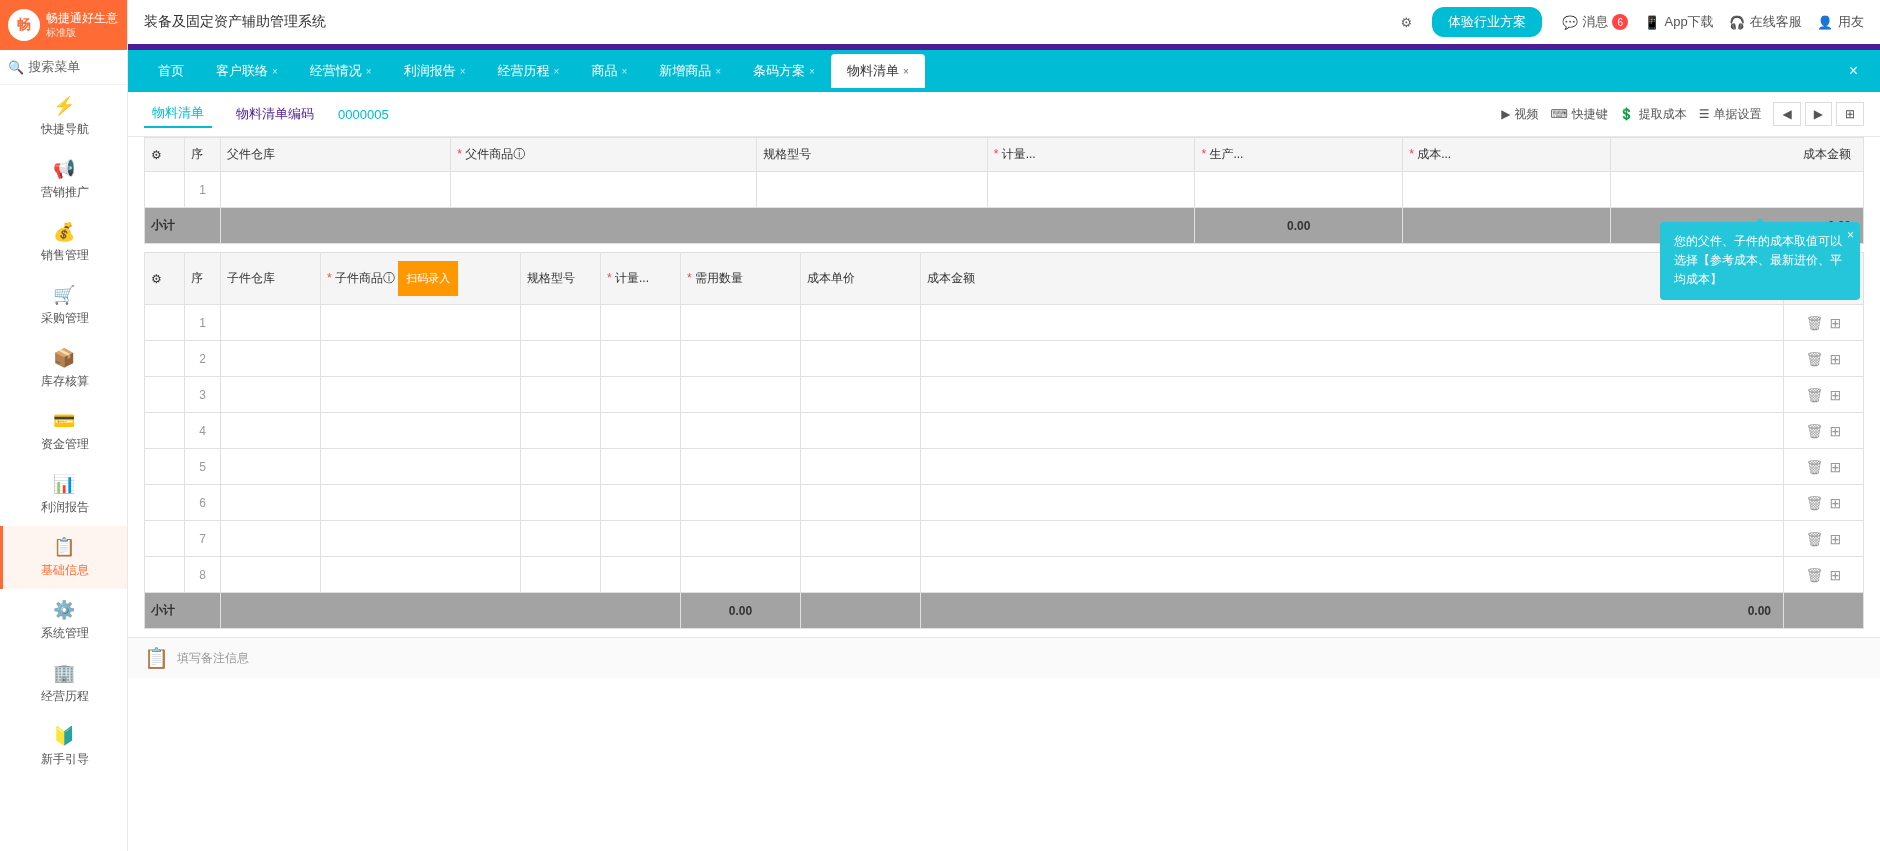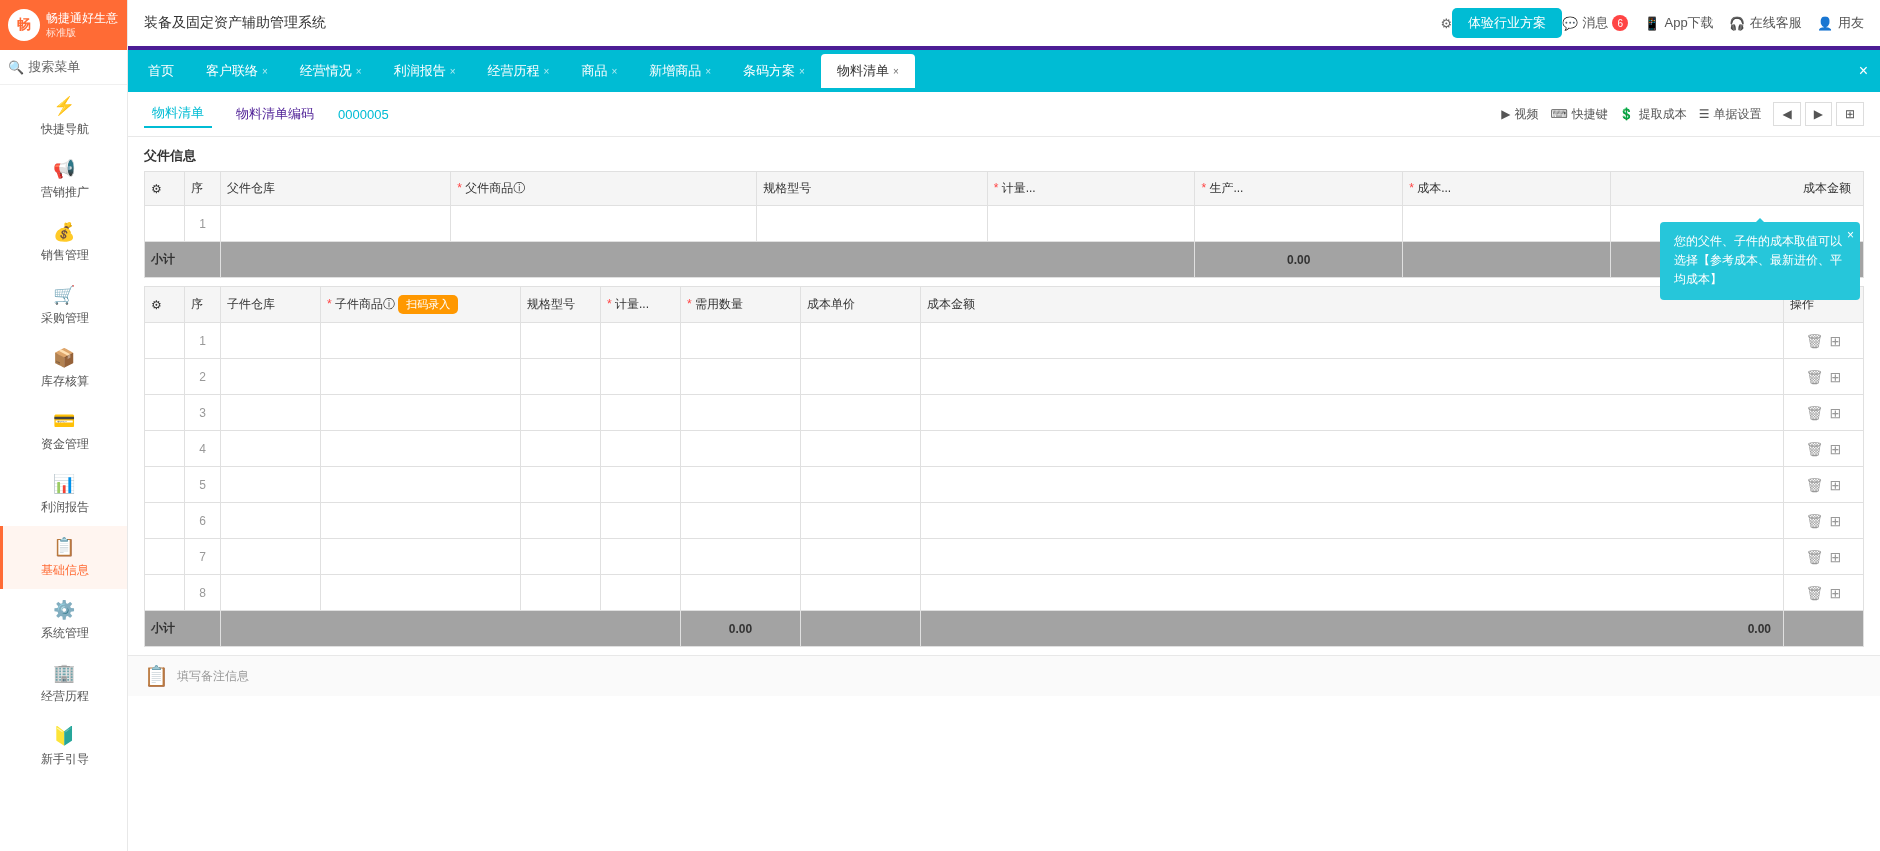--- a/index.html
+++ b/index.html
@@ -67,45 +67,45 @@
       overflow: hidden;
     }
 
     
     .topbar {
       height: 50px;
       background: white;
       display: flex;
       align-items: center;
       padding: 0 16px;
-      border-bottom: 4px solid #4c1d95;
-      gap: 0;
+      border-bottom: 6px solid #4c1d95;
+      gap: 20px;
     }
     .topbar-title { color: #333; font-size: 14px; flex: 1; }
     .topbar-settings { color: #666; cursor: pointer; }
     .topbar-btn {
       background: #00bcd4;
       color: white;
       border: none;
-      border-radius: 5px;
+      border-radius: 12px;
       padding: 6px 16px;
       cursor: pointer;
       font-size: 13px;
     }
     .topbar-actions { display: flex; align-items: center; gap: 16px; margin-left: auto; color: #555; font-size: 13px; }
     .topbar-action { display: flex; align-items: center; gap: 4px; cursor: pointer; }
     .badge { background: #f44; color: white; border-radius: 50%; width: 16px; height: 16px; font-size: 10px; display: flex; align-items: center; justify-content: center; }
 
     
     .nav-tabs {
       background: #00bcd4;
       display: flex;
       align-items: center;
       height: 42px;
-      padding: 0 4px;
+      padding: 0 14px;
       overflow-x: auto;
     }
     .nav-tab {
       color: white;
       padding: 8px 16px;
       cursor: pointer;
       white-space: nowrap;
       font-size: 13px;
       display: flex;
       align-items: center;
@@ -178,22 +178,22 @@
     }
     .required { color: #f44; }
     .th-settings { width: 40px; text-align: center; }
     .col-num { width: 36px; text-align: center; color: #999; }
     .col-actions { width: 80px; text-align: center; }
 
     .scan-btn {
       background: #ff9800;
       color: white;
       border: none;
-      border-radius: 5px;
-      padding: 2px 8px;
+      border-radius: 0;
+      padding: 10px 8px;
       font-size: 11px;
       cursor: pointer;
     }
 
     .action-icons { display: flex; gap: 6px; justify-content: center; color: #999; }
     .action-icon { cursor: pointer; font-size: 14px; }
 
     
     .tooltip-box {
       position: absolute;
@@ -390,21 +390,20 @@
         </div>
         <div style="display:flex;gap:4px;">
           <button class="nav-end-btn">◀</button>
           <button class="nav-end-btn">▶</button>
           <button class="nav-end-btn">⊞</button>
         </div>
       </div>
     </div>
 
     <div class="section">
-      <div class="section-title">父件信息</div>
       <table class="data-table">
         <thead>
           <tr>
             <th class="th-settings">⚙</th>
             <th style="width:36px">序</th>
             <th>父件仓库</th>
             <th><span class="required">*</span> 父件商品ⓘ</th>
             <th>规格型号</th>
             <th><span class="required">*</span> 计量...</th>
             <th><span class="required">*</span> 生产...</th>

